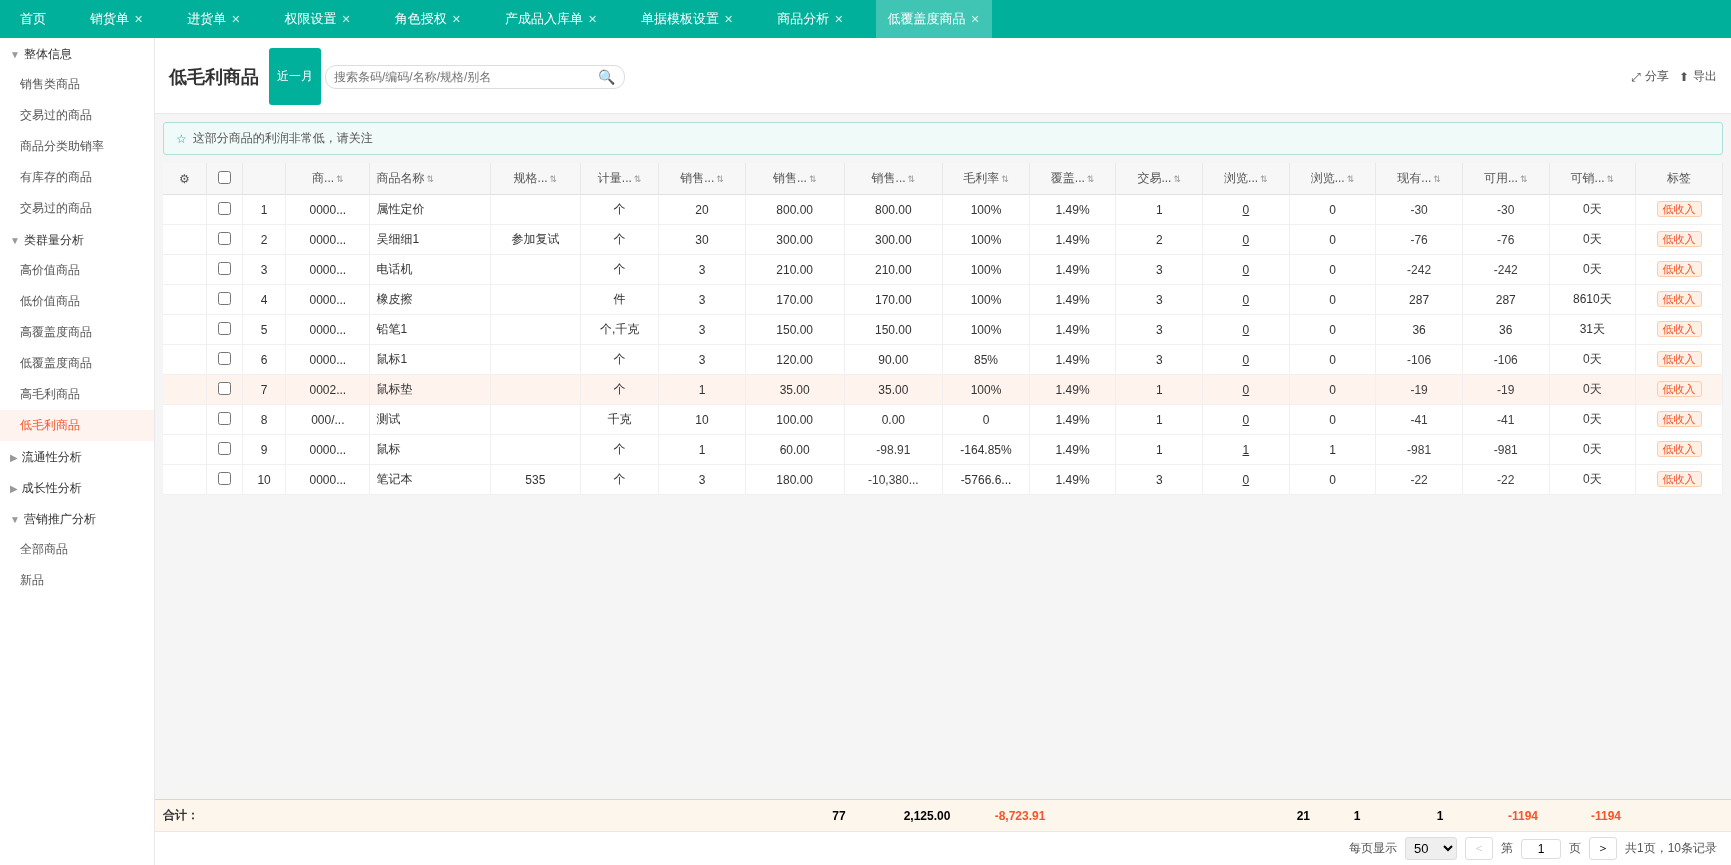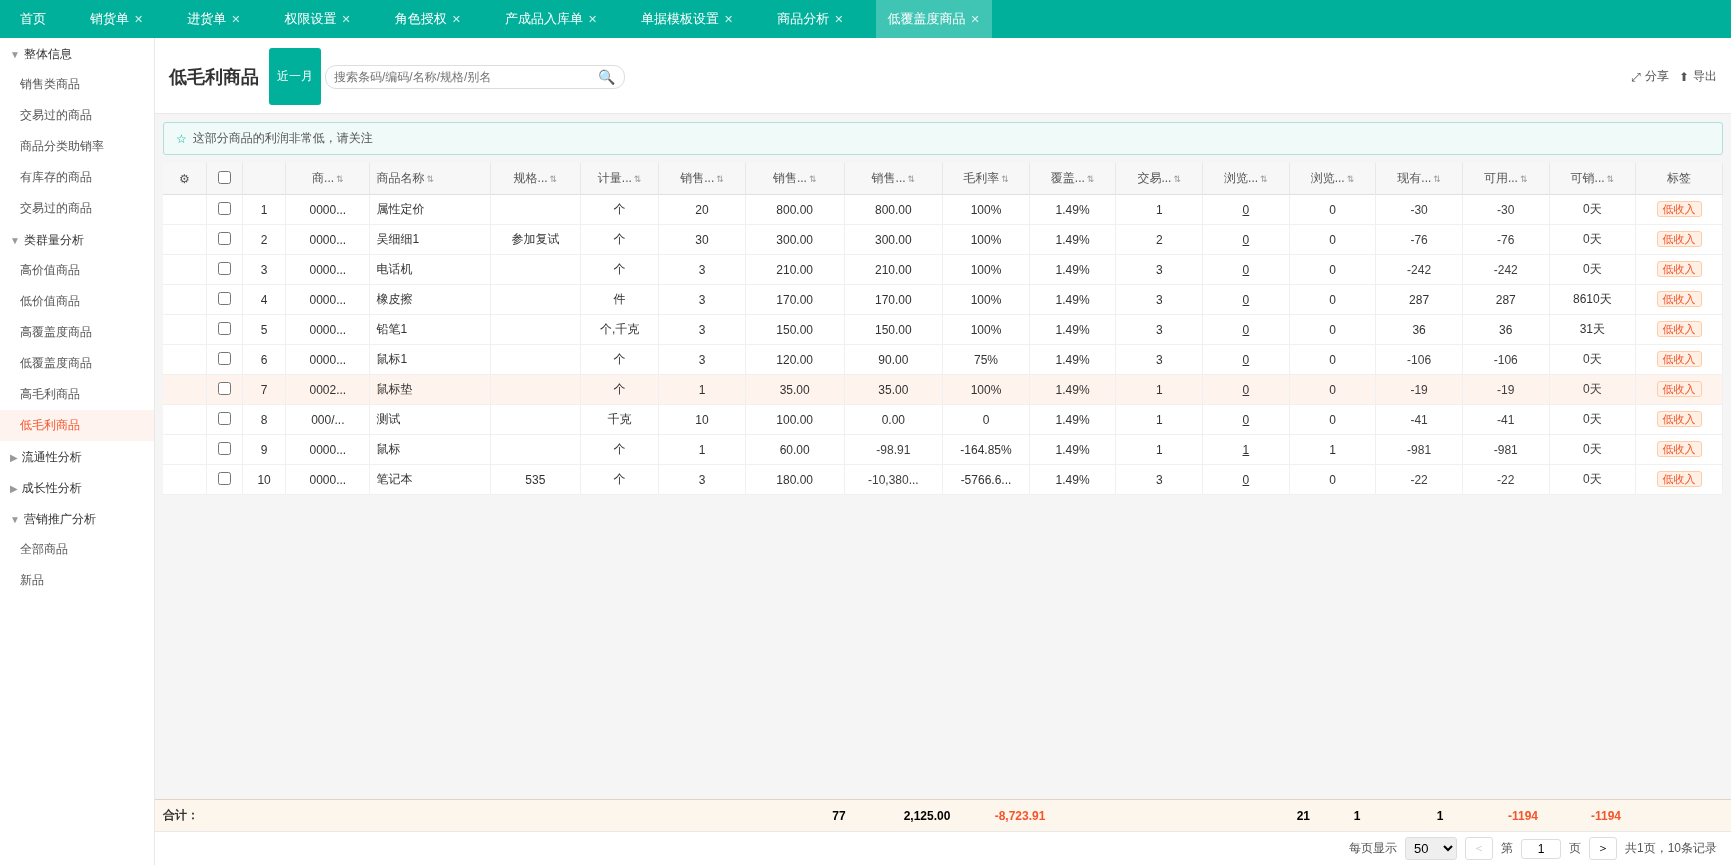--- a/index.html
+++ b/index.html
@@ -514,21 +514,21 @@
       <td class="col-settings"></td>
       <td class="col-check"><input type="checkbox" class="checkbox" style=""></td>
       <td class="col-num">6</td>
       <td class="col-code">0000...</td>
       <td class="col-name td-left">鼠标1</td>
       <td class="col-spec"></td>
       <td class="col-unit">个</td>
       <td class="col-sale1">3</td>
       <td class="col-sale2">120.00</td>
       <td class="col-sale3">90.00</td>
-      <td class="col-margin">75%</td>
+      <td class="col-margin">85%</td>
       <td class="col-cover">1.49%</td>
       <td class="col-trade">3</td>
       <td class="col-view1"><span class="underline-0">0</span></td>
       <td class="col-view2">0</td>
       <td class="col-current td-red">-106</td>
       <td class="col-avail td-red">-106</td>
       <td class="col-sale4 td-red">0天</td>
       <td class="col-tag"><span class="tag-low-income">低收入</span></td>
     </tr>
             <tr class="highlighted">

